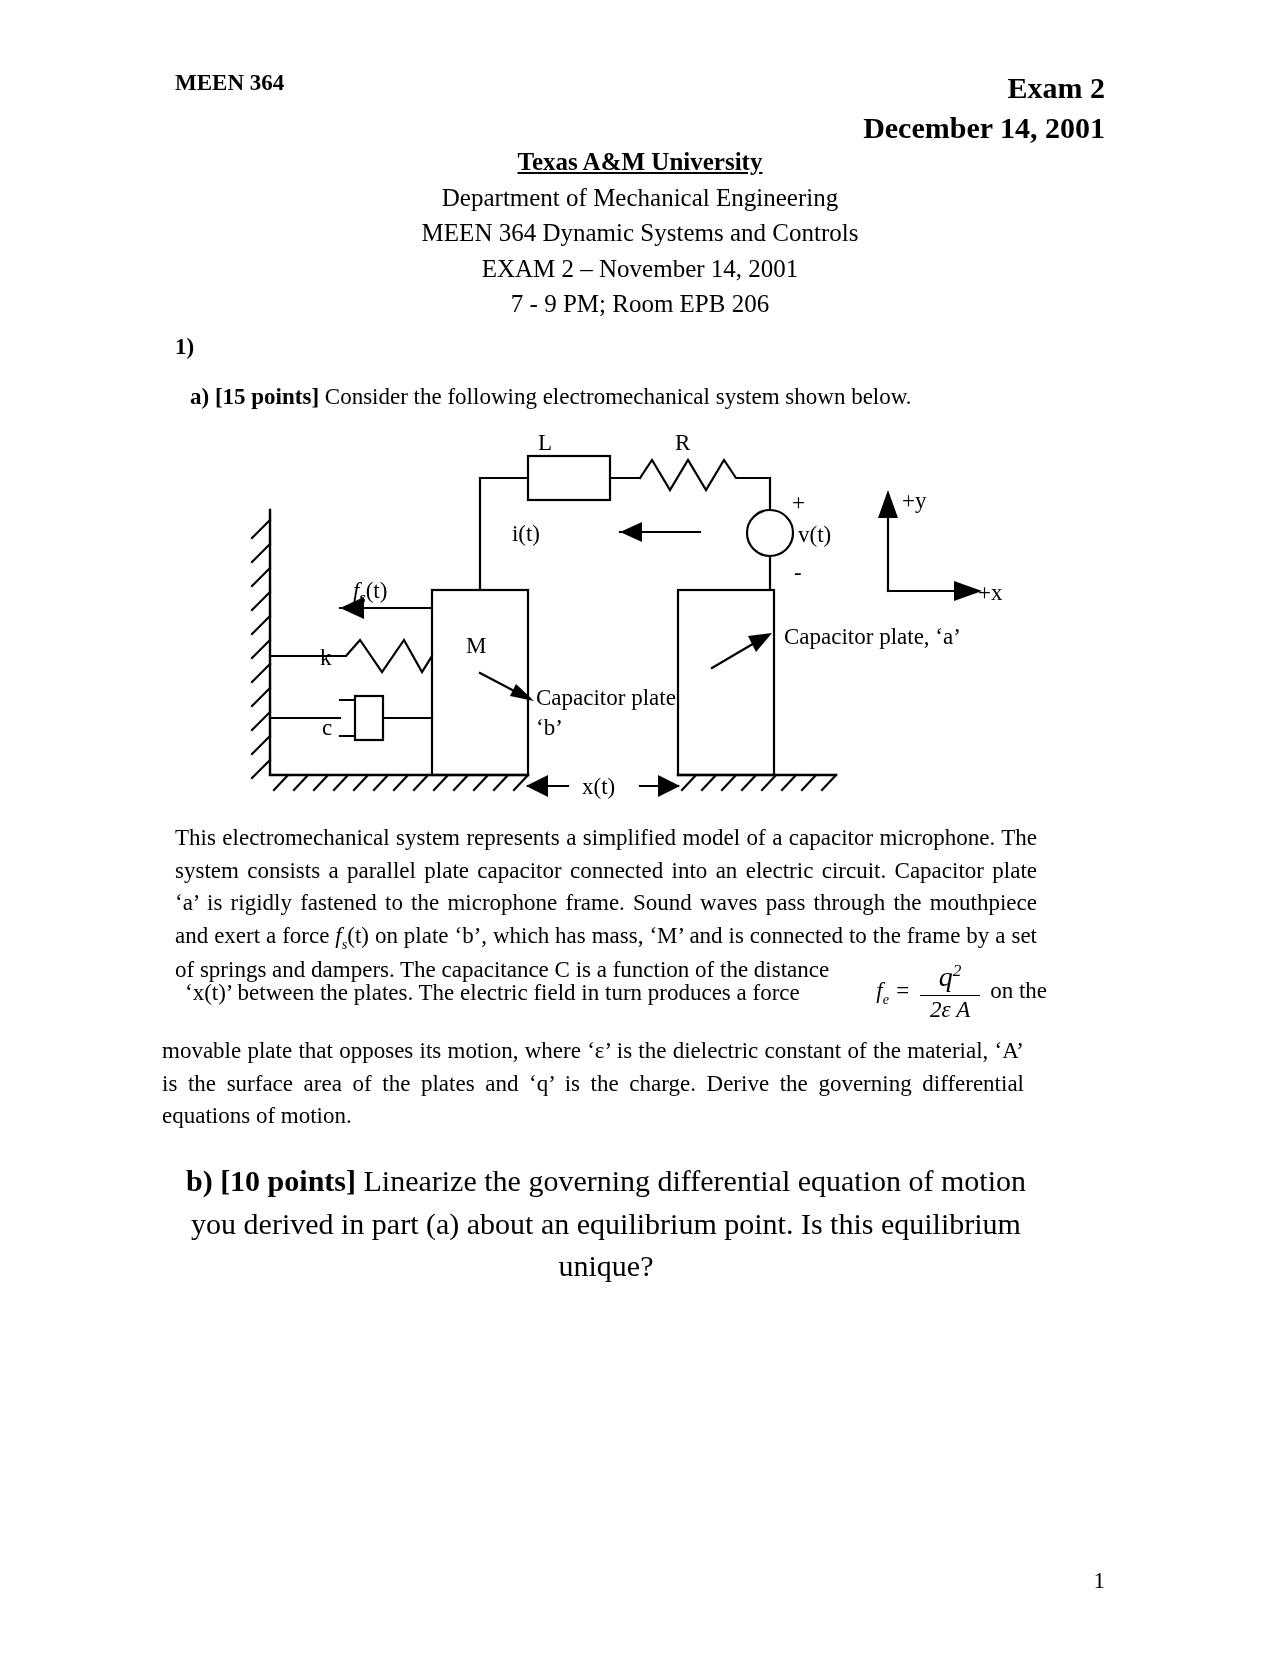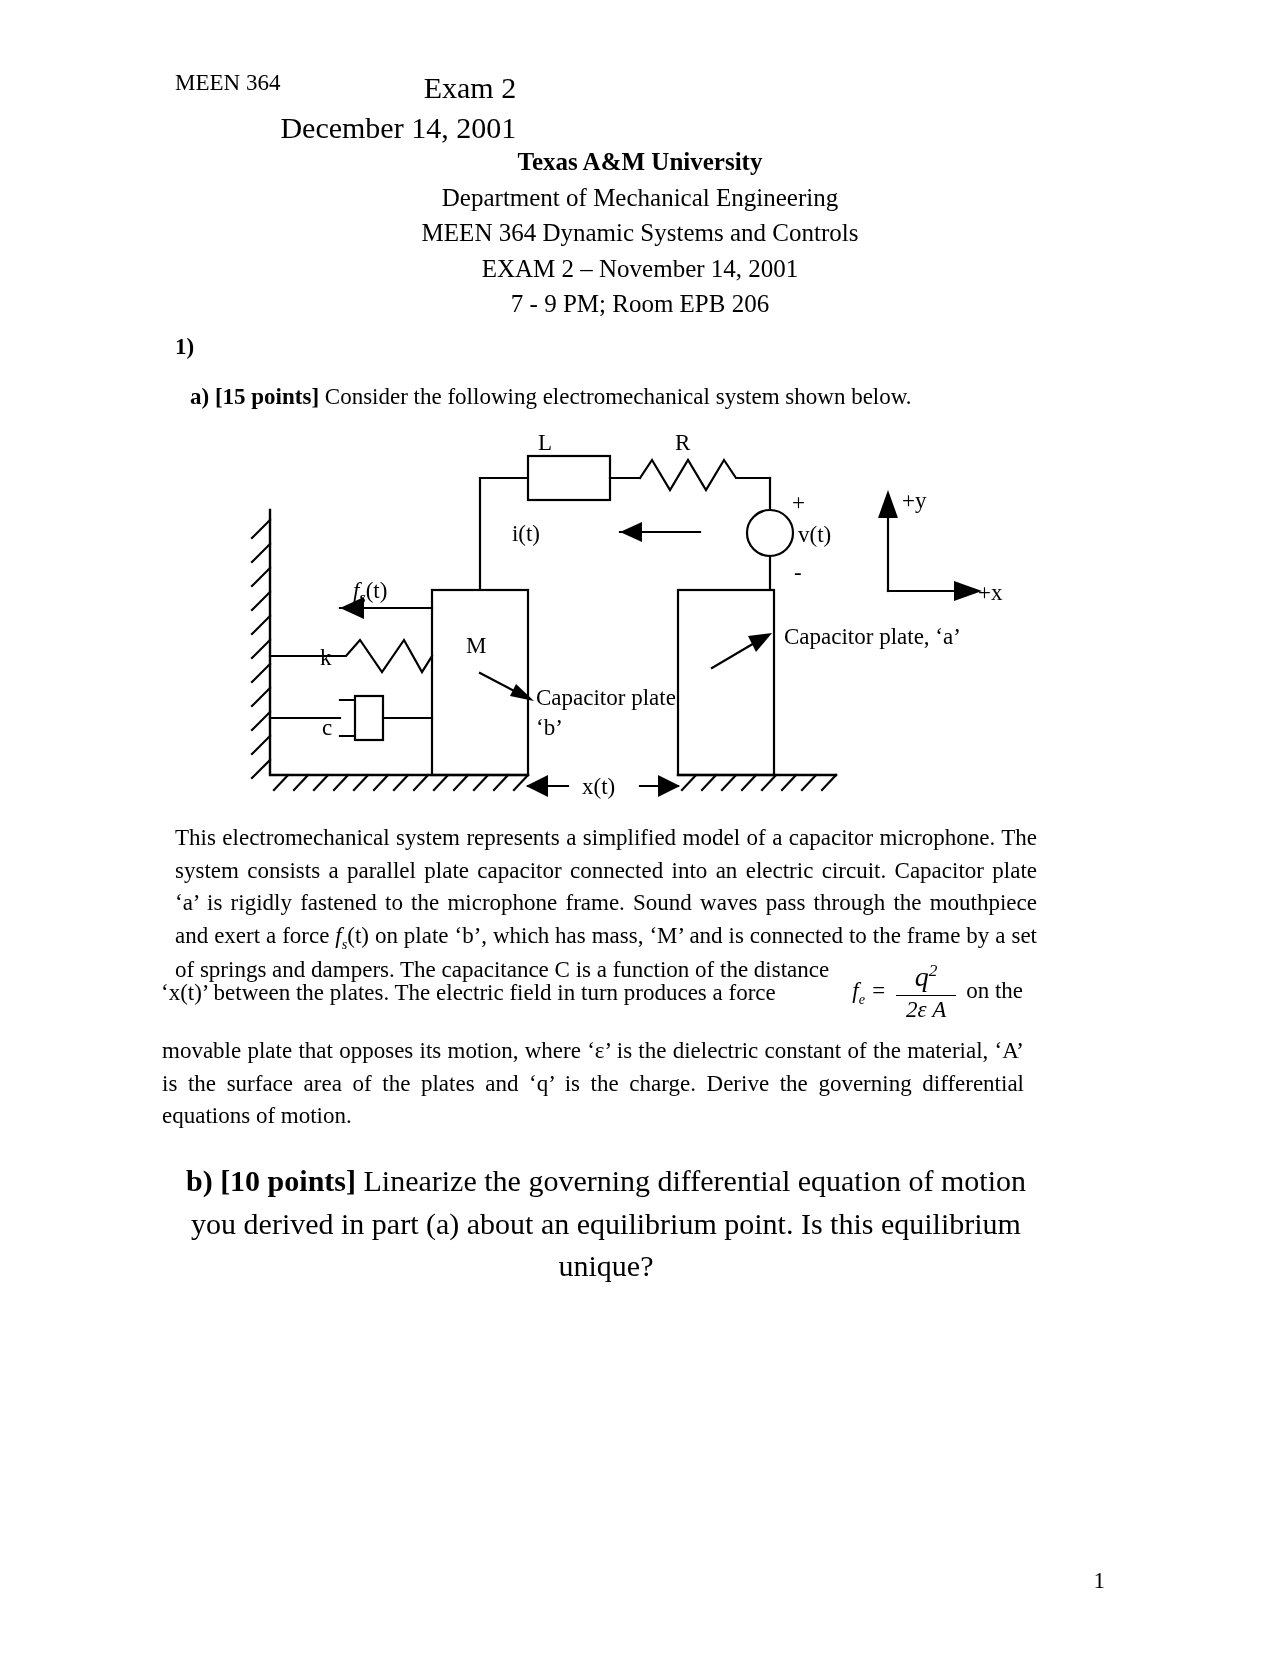--- a/index.html
+++ b/index.html
@@ -18,37 +18,38 @@
     overflow: hidden;
   }
 
   
   .hdr {
     position: absolute;
     top: 68px;
     left: 175px;
     right: 175px;
     display: flex;
-    justify-content: flex-start;
+    justify-content: space-between;
     align-items: flex-start;
+    font-weight: bold;
   }
   .hdr-left { font-size: 23px; line-height: 1.32; }
   .hdr-right { font-size: 30px; line-height: 1.32; text-align: right; }
 
   
   .title-block {
     position: absolute;
     top: 144px;
     left: 0;
     width: 100%;
     text-align: center;
     font-size: 25px;
     line-height: 1.42;
   }
-  .title-block .t-main { font-weight: bold; font-size: 25px; }
+  .title-block .t-main { font-weight: bold; font-size: 25px; text-decoration: underline; }
 
   
   .q-num {
     position: absolute;
     top: 334px;
     left: 175px;
     font-size: 23px;
     font-weight: bold;
   }
   .q-a {
@@ -94,21 +95,21 @@
     top: 822px;
     left: 175px;
     width: 862px;
     font-size: 23px;
     line-height: 1.42;
     text-align: justify;
   }
   .eq-line {
     position: absolute;
     top: 962px;
-    left: 161px;
+    left: 185px;
     width: 862px;
     font-size: 23px;
     line-height: 1.42;
     text-align: justify;
     display: flex;
     align-items: center;
     white-space: nowrap;
   }
   .eq-line .seg-a { }
   .eq-line .seg-b { margin-left: auto; }

